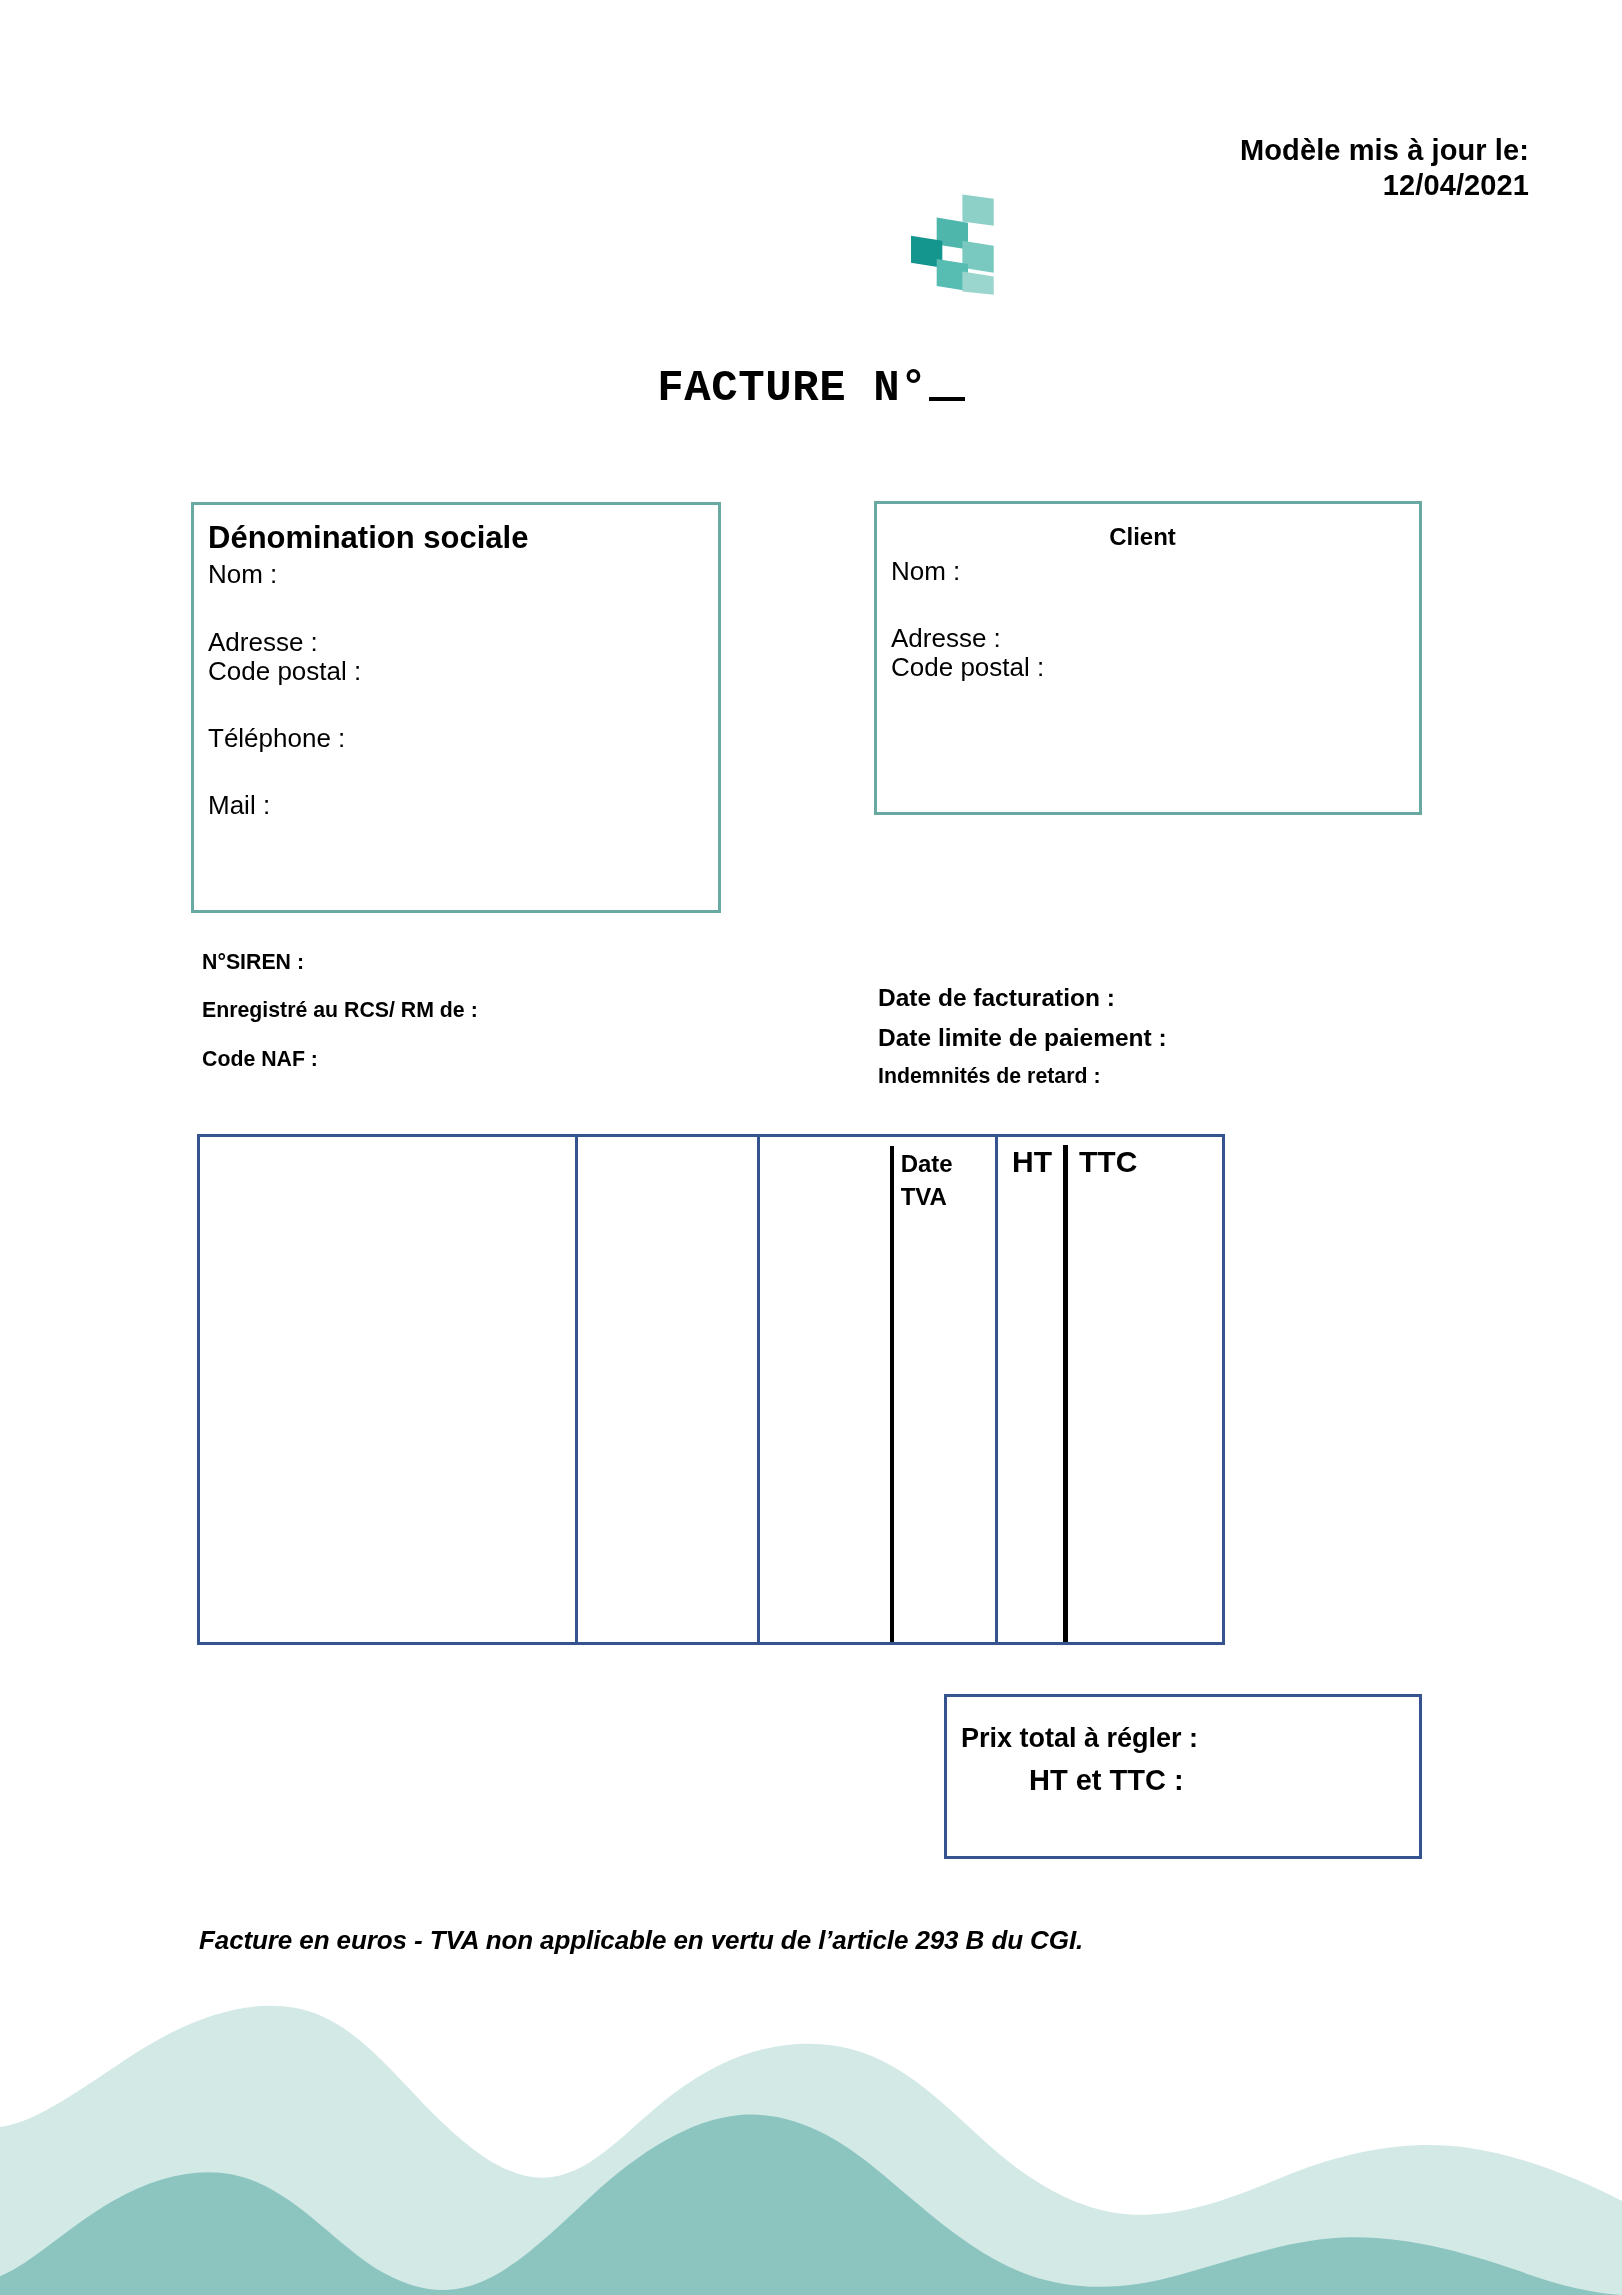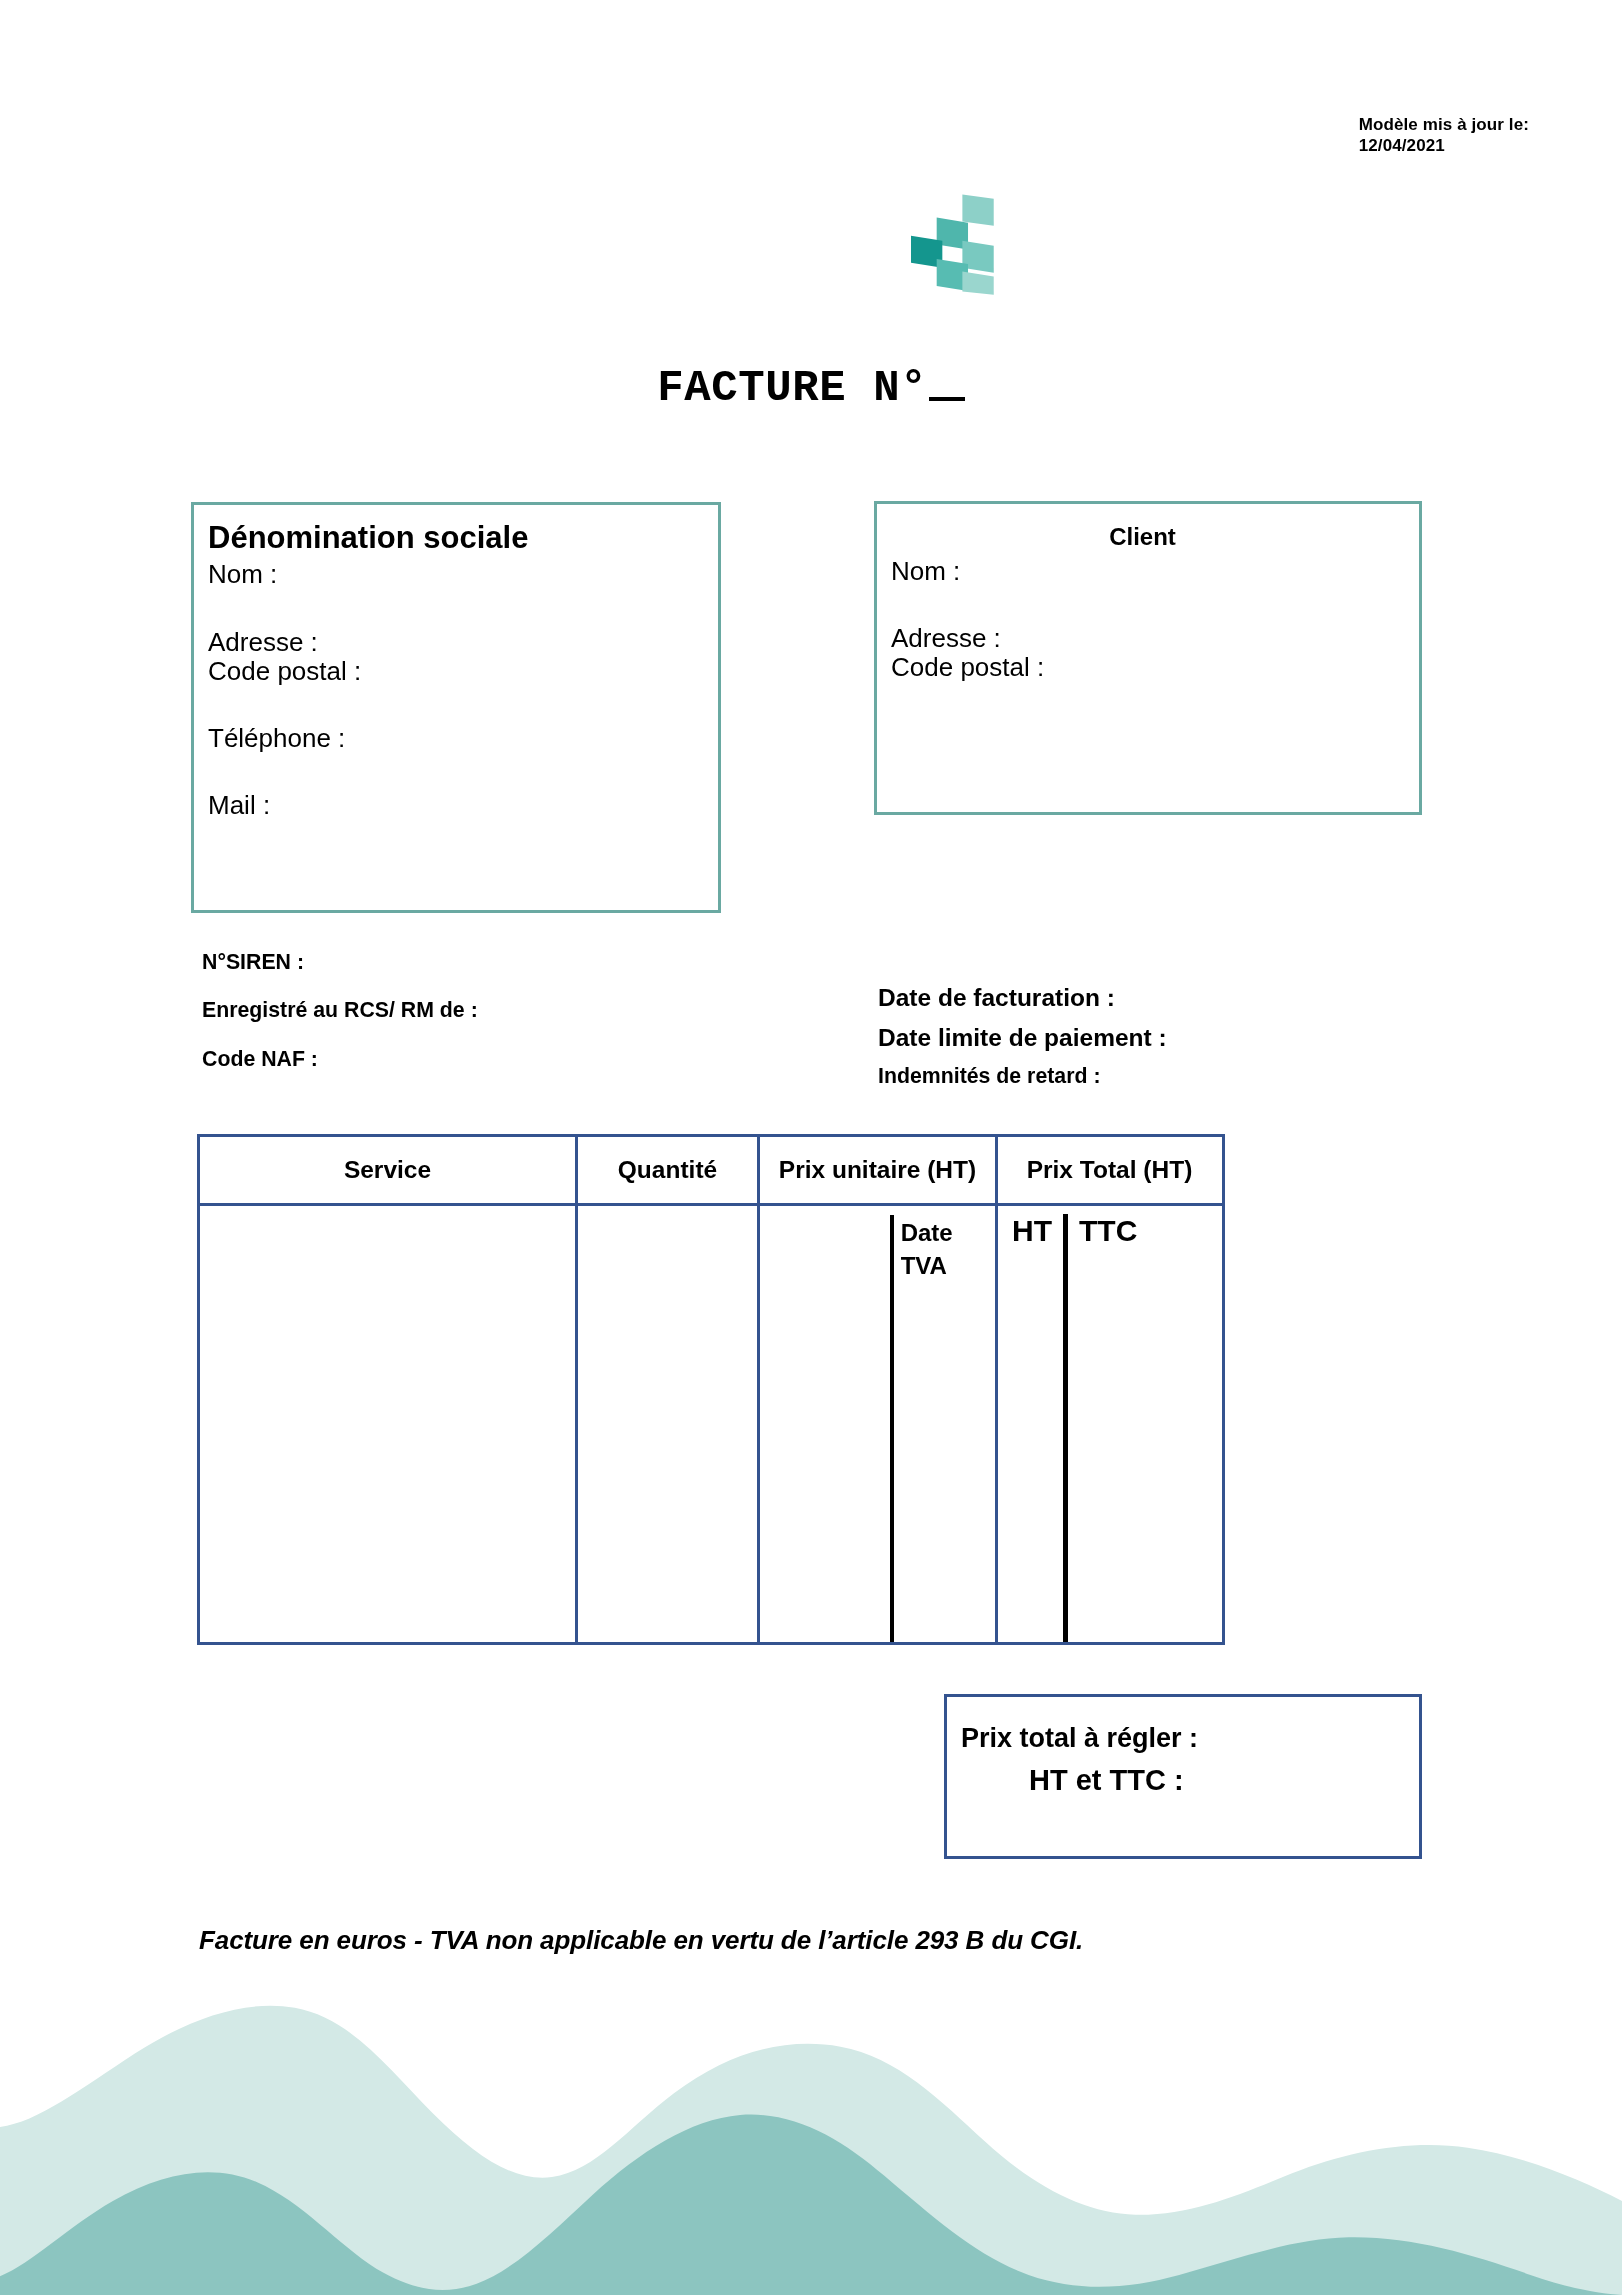--- a/index.html
+++ b/index.html
@@ -15,23 +15,24 @@
     position: relative;
     width: 1622px;
     height: 2295px;
     background: #ffffff;
     overflow: hidden;
   }
 
   
   .update-block {
     position: absolute;
-    top: 115px;
+    top: 133px;
     right: 93px;
-    font-size: 17px;
+    text-align: right;
+    font-size: 29px;
     font-weight: bold;
     line-height: 1.22;
     letter-spacing: 0.1px;
   }
 
   
   .logo {
     position: absolute;
     left: 911px;
     top: 191px;
@@ -320,34 +321,20 @@
     <div class="legal-line">Code NAF :</div>
   </div>
 
   <div class="dates-block">
     <div class="date-line">Date de facturation :</div>
     <div class="date-line">Date limite de paiement :</div>
     <div class="penalty-line">Indemnités de retard :</div>
   </div>
 
   <div id="items-table">
-    <div class="thead">
-      <div class="col col-service">
-        <span class="th-label">Service</span>
-      </div>
-      <div class="col col-qty">
-        <span class="th-label">Quantité</span>
-      </div>
-      <div class="col col-unit">
-        <span class="th-label">Prix unitaire (HT)</span>
-      </div>
-      <div class="col col-total">
-        <span class="th-label">Prix Total (HT)</span>
-      </div>
-    </div>
     <div class="tbody">
       <div class="col col-service"></div>
       <div class="col col-qty"></div>
       <div class="col col-unit">
         <div class="tva-wrap">
           <div class="tva-rule"></div>
           <div class="tva-text">
             <div>Date</div>
             <div>TVA</div>
           </div>

